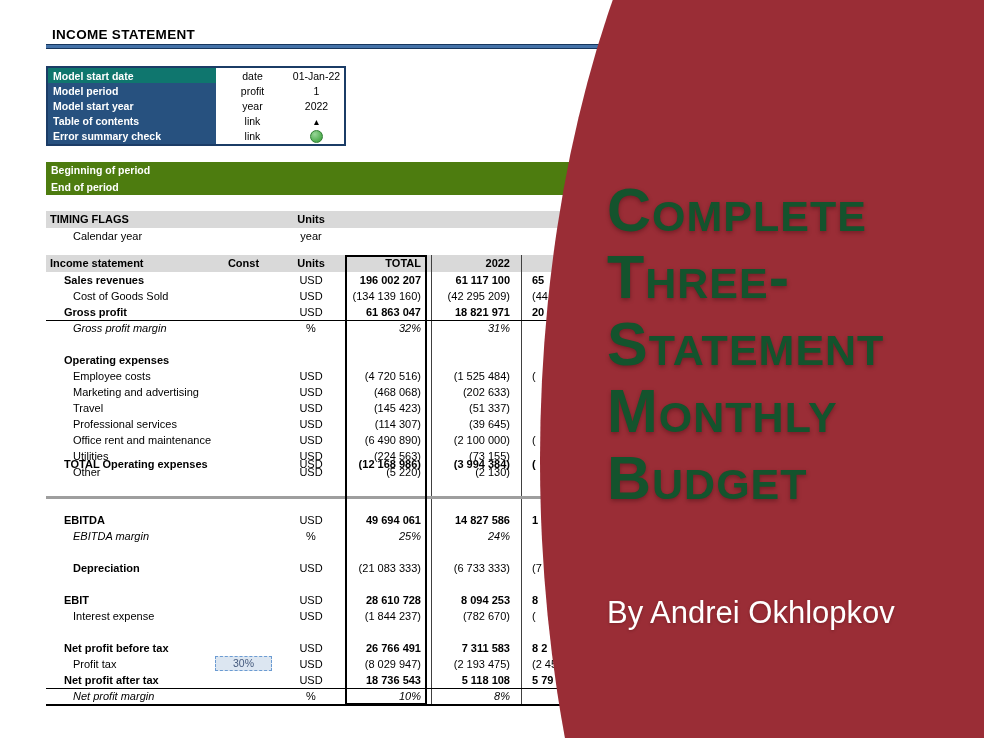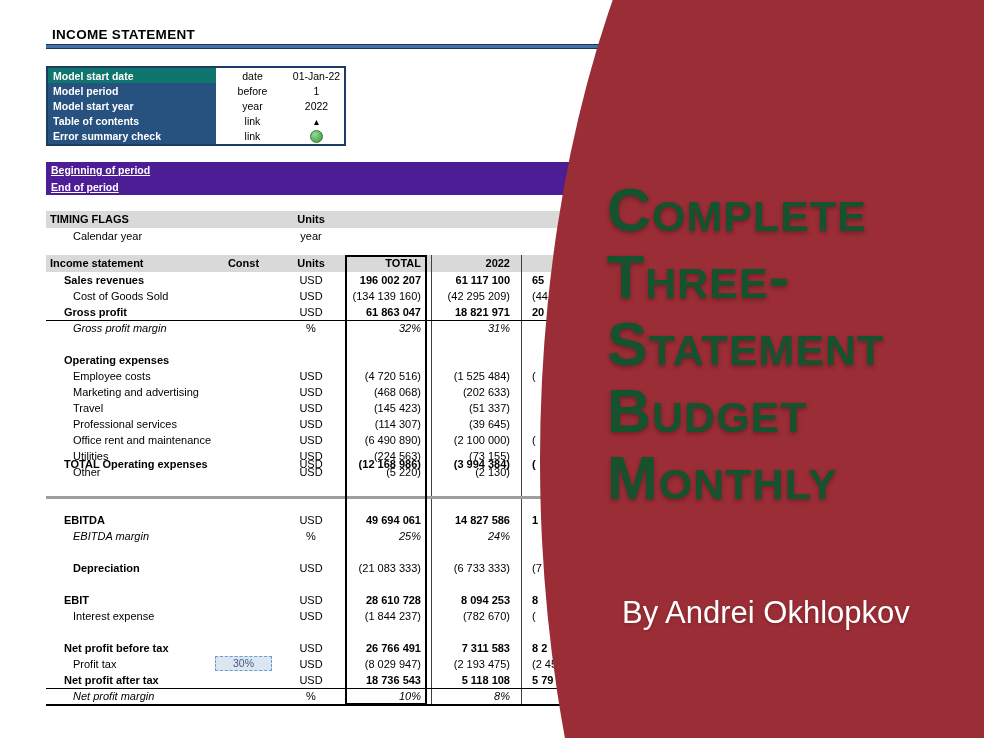--- a/index.html
+++ b/index.html
@@ -73,41 +73,41 @@
   <div class="title-underline"></div>
 
   <div class="model-table">
       <div class="m-row">
         <div class="m-label" style="background: #0f766e;">Model start date</div>
         <div class="m-unit">date</div>
         <div class="m-value">01-Jan-22</div>
       </div>
       <div class="m-row">
         <div class="m-label" style="background: rgb(39, 81, 127);">Model period</div>
-        <div class="m-unit">before</div>
+        <div class="m-unit">profit</div>
         <div class="m-value">1</div>
       </div>
       <div class="m-row">
         <div class="m-label" style="background: rgb(39, 81, 127);">Model start year</div>
         <div class="m-unit">year</div>
         <div class="m-value">2022</div>
       </div>
       <div class="m-row">
         <div class="m-label" style="background: rgb(39, 81, 127);">Table of contents</div>
         <div class="m-unit">link</div>
         <div class="m-value"><span class="tri">▲</span></div>
       </div>
       <div class="m-row">
         <div class="m-label" style="background: rgb(39, 81, 127);">Error summary check</div>
         <div class="m-unit">link</div>
         <div class="m-value"><span class="dot"></span></div>
       </div>
     </div>
 
-  <div class="period-band" style="background: #4c1d95; text-decoration: underline;">
+  <div class="period-band" style="background: #4d7c0f;">
     <div>Beginning of period</div>
     <div>End of period</div>
   </div>
 
   <div class="band" style="top: 211px; background: rgb(217, 217, 217);">
     <span class="c-name">TIMING FLAGS</span>
     <span class="c-units b">Units</span>
   </div>
   <div>
       <div class="row" style="top: 228px;">
@@ -272,22 +272,22 @@
 
   <div class="vsep vsep-1"></div>
   <div class="vsep vsep-2"></div>
   <div class="total-box"></div>
 
   <div class="promo-ellipse" style="background: rgb(154, 45, 54);"></div>
   <div class="promo-title" style="color: #14532d;">
       <div class="promo-line">Complete</div>
       <div class="promo-line">Three-</div>
       <div class="promo-line">Statement</div>
+      <div class="promo-line">Monthly</div>
       <div class="promo-line">Budget</div>
-      <div class="promo-line">Monthly</div>
-    </div>
-  <div class="promo-byline" style="color: rgb(255, 255, 255); margin-left: 15px;">By Andrei Okhlopkov</div>
+    </div>
+  <div class="promo-byline" style="color: rgb(255, 255, 255);">By Andrei Okhlopkov</div>
 
 <div class="uline u-thin" style="top: 320px;"></div>
     <div class="uline u-gray" style="top: 496px;"></div>
     <div class="uline u-thin" style="top: 688px;"></div>
     <div class="uline u-thick" style="top: 704px;"></div>
   </div>
 
 </body></html>

